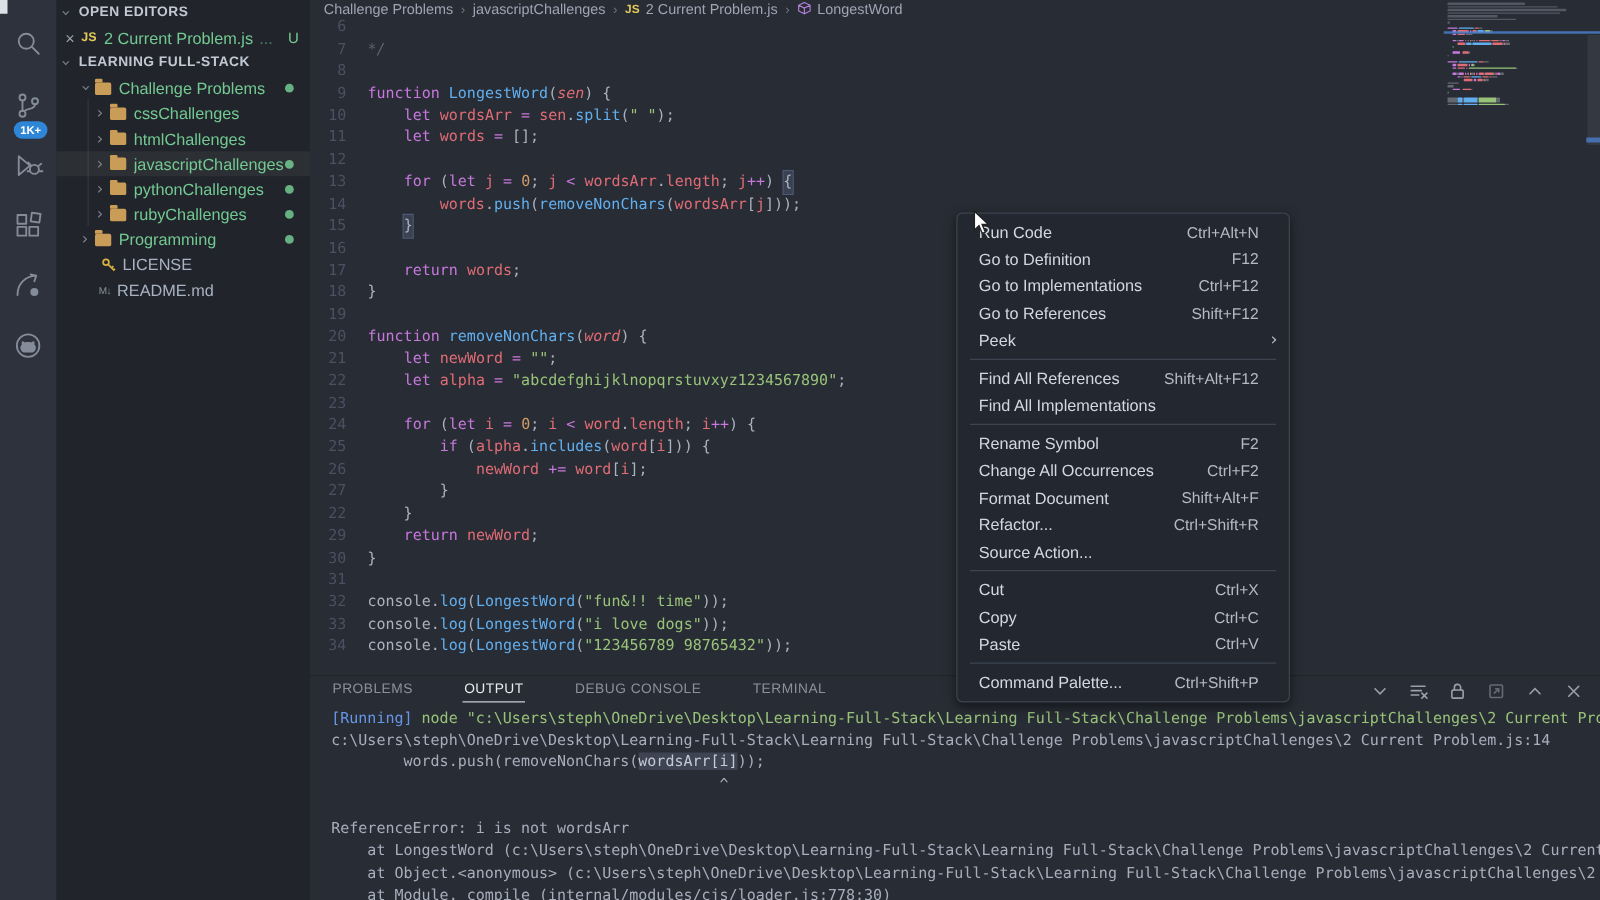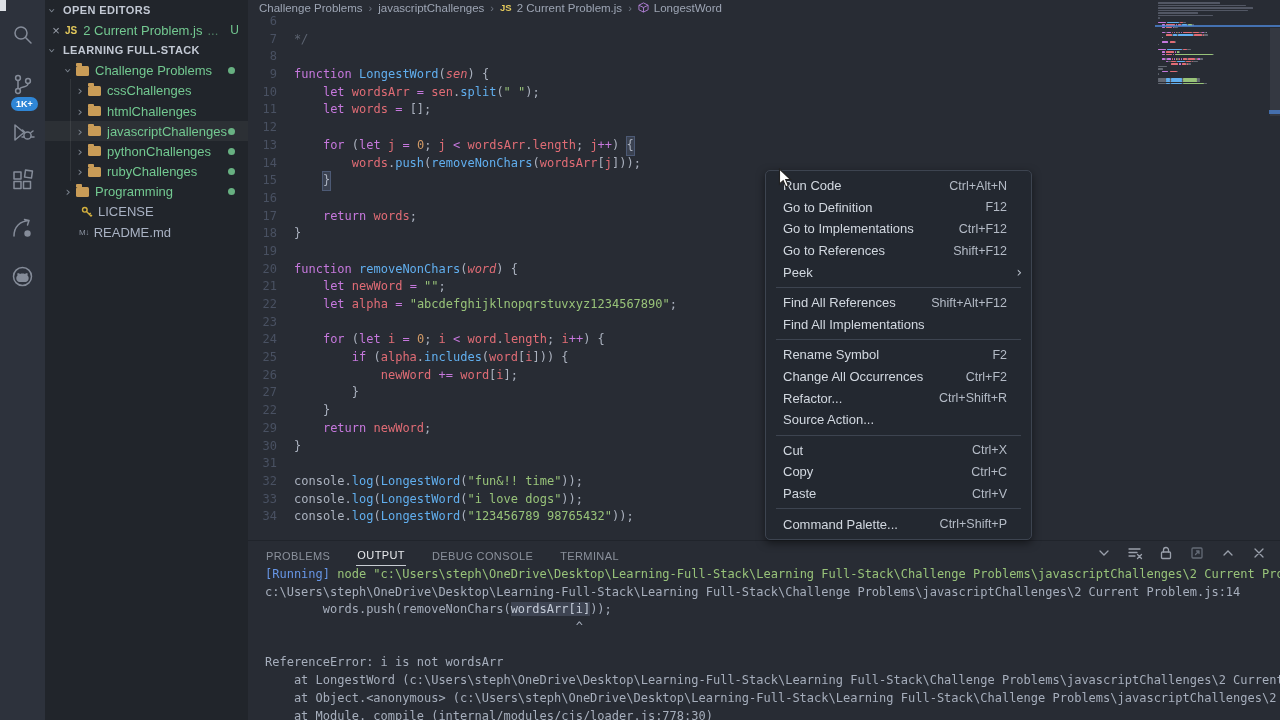--- a/index.html
+++ b/index.html
@@ -57,21 +57,21 @@
   #minimap { position:absolute; top:2px; right:10px; width:112px; z-index:2; cursor:pointer; }
   .mm-row { height:2.45px; display:flex; }
   .mm-seg { height:1.6px; margin-top:.4px; border-radius:.5px; }
   #mm-blue-line { position:absolute; top:25px; right:0; width:125px; height:2px; background:rgba(77,136,219,.75); z-index:3; }
   #scrollbar-thumb { position:absolute; top:28px; right:0; width:10px; height:88px; background:rgba(200,210,230,.08); z-index:2; cursor:pointer; }
   #ruler-tick { position:absolute; top:110px; right:0; width:11px; height:4px; background:rgba(77,136,219,.7); z-index:3; }
 
   
   #panel { position:absolute; left:248px; top:540px; right:0; bottom:0; background:#282c34;
            border-top:1px solid #20242b; }
-  #panel-tabs { height:25px; display:flex; align-items:flex-end; padding-left:17px; gap:25px; }
+  #panel-tabs { height:25px; display:flex; align-items:flex-start; padding-left:17px; gap:39px; }
   .ptab { font-size:11px; letter-spacing:.4px; color:#8b919c; cursor:pointer; padding:4px 1px; }
   .ptab.active { color:#e8eaed; border-bottom:1px solid #c8ccd3; }
   #panel-actions { position:absolute; right:13px; top:4px; display:flex; gap:15px; align-items:center; }
   .pact { width:16px; height:16px; cursor:pointer; }
   .pact svg { width:16px; height:16px; stroke:#9aa0ab; fill:none; stroke-width:1.3; stroke-linecap:round; }
   .pact.dim svg { stroke:#646b76; }
   #output { position:absolute; left:0; top:25px; right:0; bottom:0; padding-left:17px; overflow:hidden; }
   .out-line { height:17.7px; line-height:17.7px; white-space:pre; font-family:"DejaVu Sans Mono", monospace; font-size:12px; color:#a6aebc; }
   .ot-run { color:var(--run); } .ot-grn { color:var(--ost); } .ot-txt { color:#a6aebc; }
   .ot-hl { background:#3e4452; color:#c3cad6; }
@@ -800,20 +800,24 @@
     <div class="menu-divider"></div>
     <div class="menu-item">
       <span>Rename Symbol</span>
       <span class="menu-shortcut">F2</span>
     </div>
     <div class="menu-item">
       <span>Change All Occurrences</span>
       <span class="menu-shortcut">Ctrl+F2</span>
     </div>
     <div class="menu-item">
+      <span>Format Document</span>
+      <span class="menu-shortcut">Shift+Alt+F</span>
+    </div>
+    <div class="menu-item">
       <span>Refactor...</span>
       <span class="menu-shortcut">Ctrl+Shift+R</span>
     </div>
     <div class="menu-item">
       <span>Source Action...</span>
     </div>
     <div class="menu-divider"></div>
     <div class="menu-item">
       <span>Cut</span>
       <span class="menu-shortcut">Ctrl+X</span>

